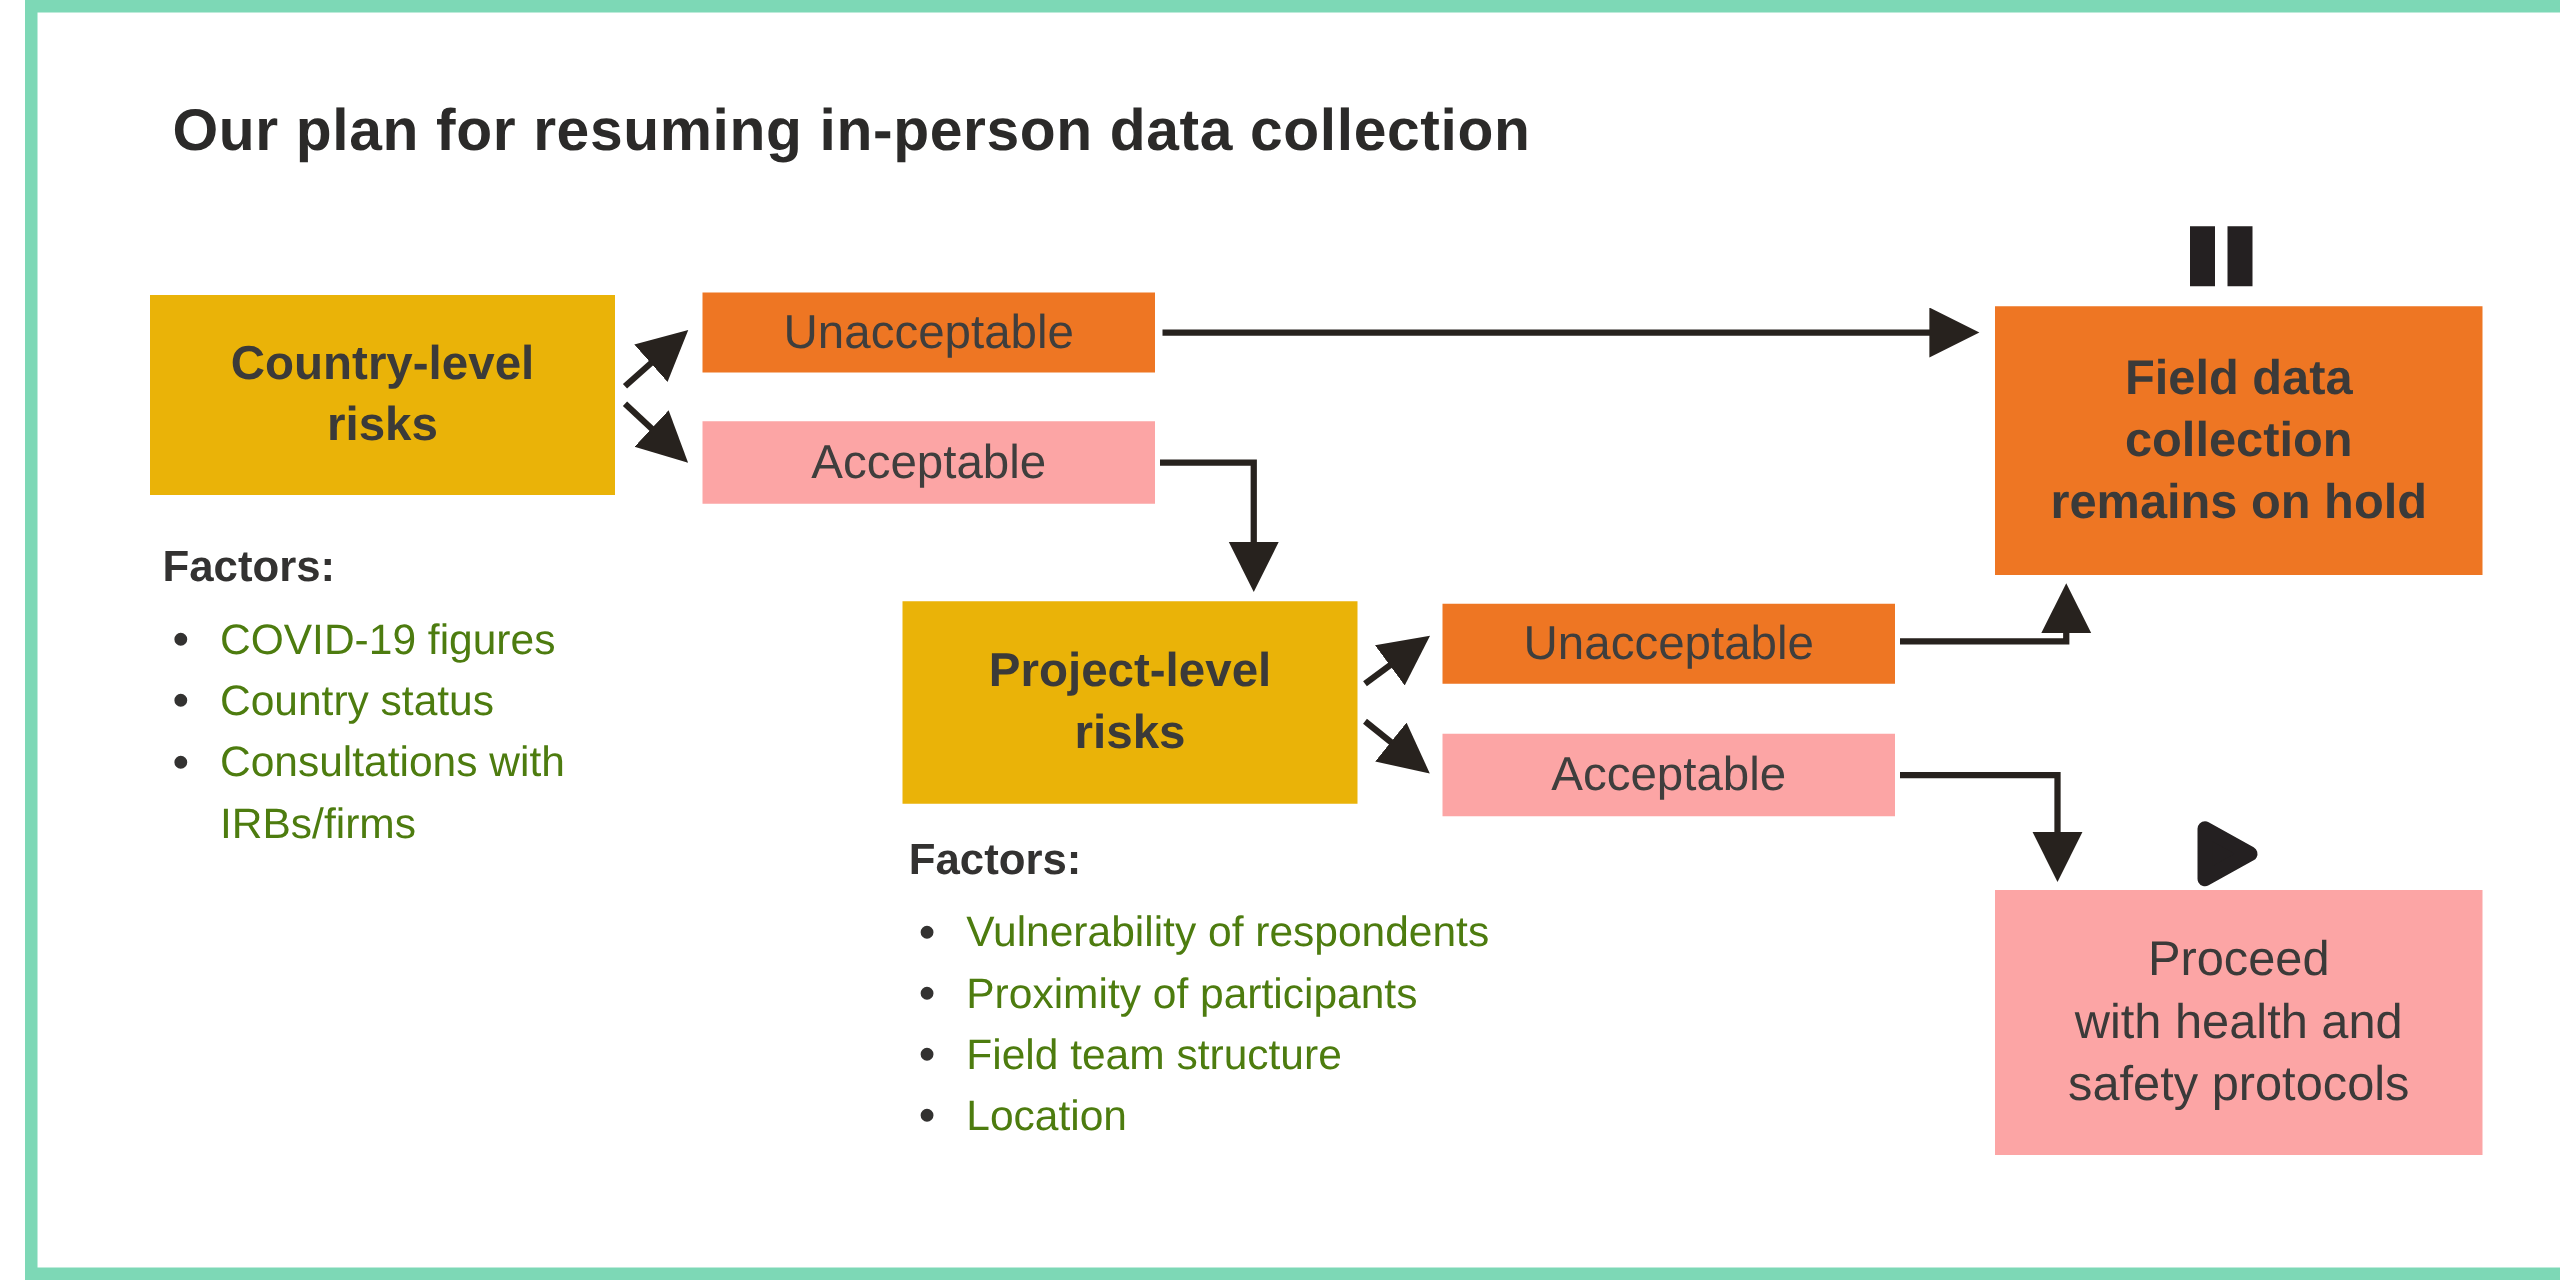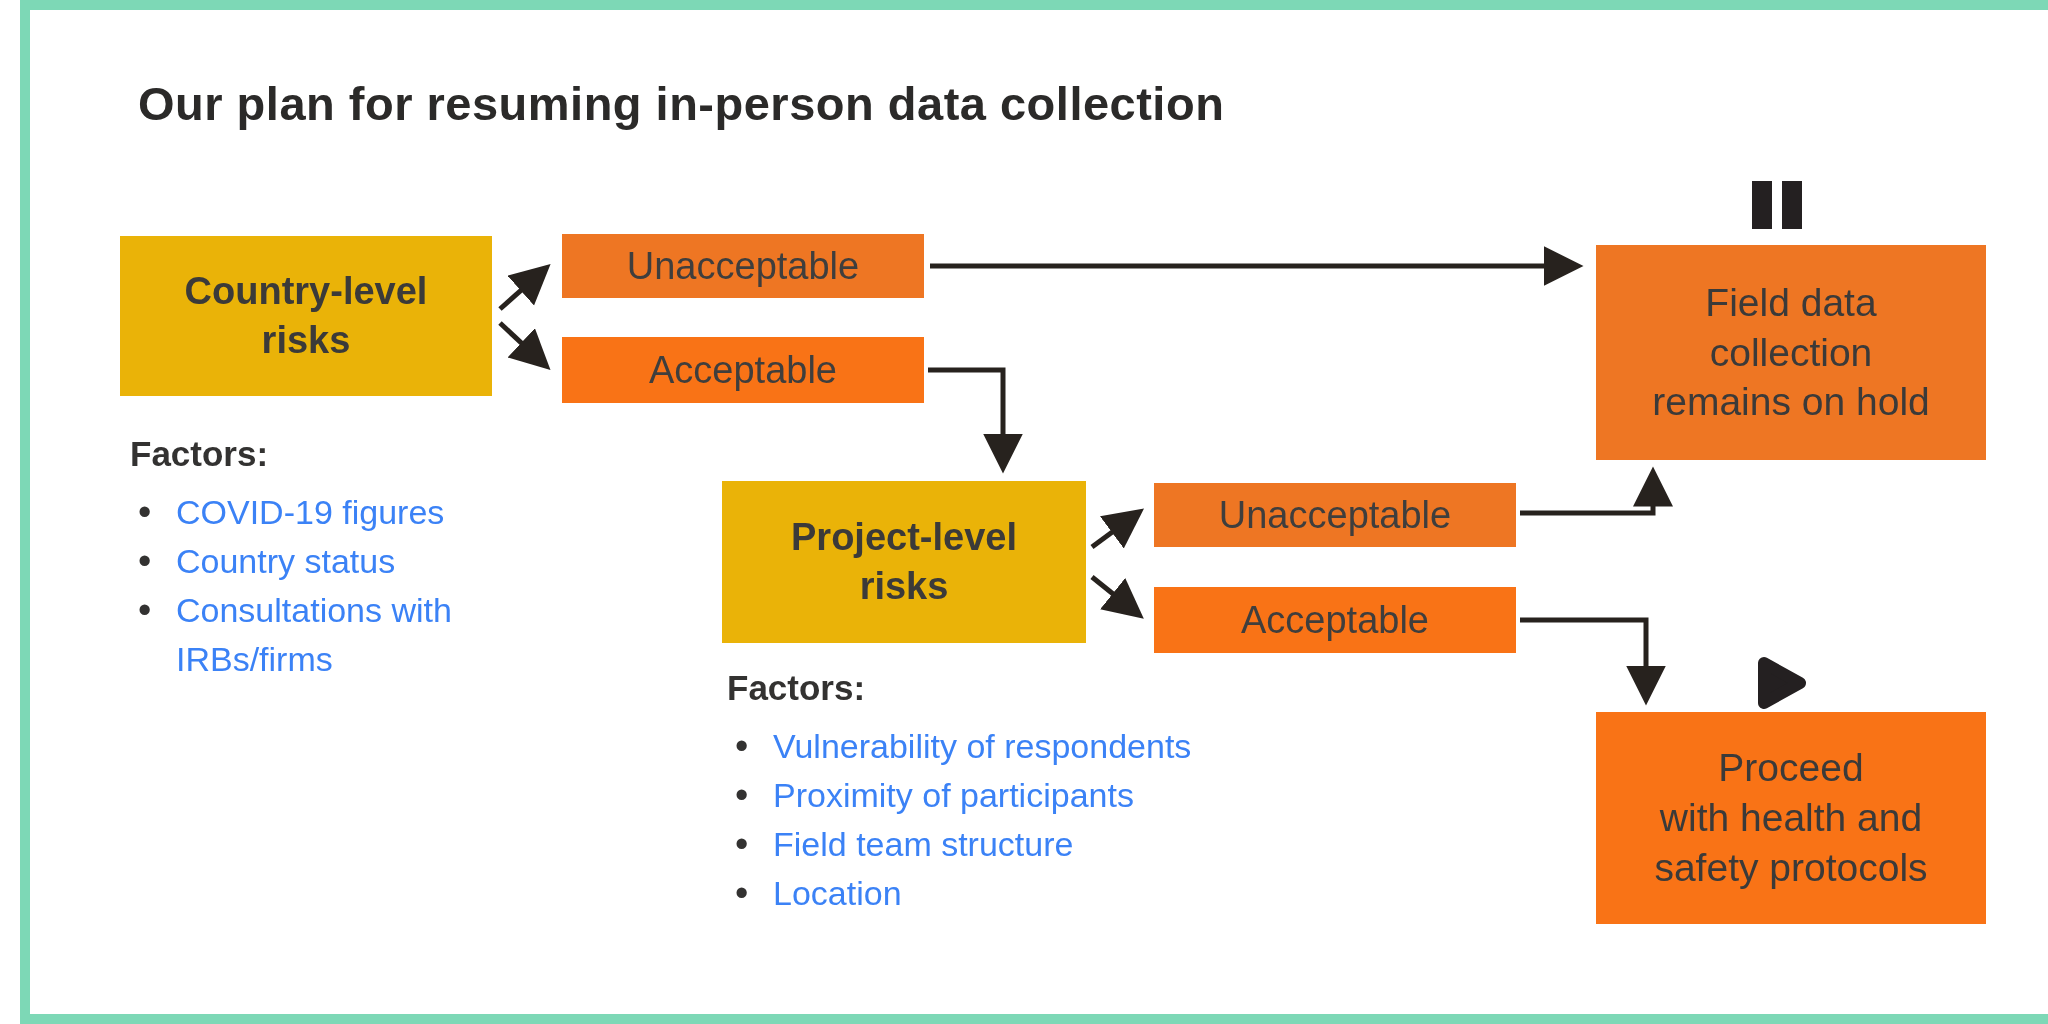--- a/index.html
+++ b/index.html
@@ -17,35 +17,35 @@
   .title{
     position:absolute;left:108px;top:66px;margin:0;
     font-size:47px;font-weight:800;letter-spacing:.5px;color:#2b2a29;
   }
   .node{
     position:absolute;display:flex;align-items:center;justify-content:center;
     text-align:center;white-space:pre-line;line-height:1.28;
   }
   .light{background:#eab308;font-weight:700;font-size:38px;}
   .orange{background:#ee7623;}
-  .mint{background:#f97316;}
+  .mint{background:#fca5a5;}
   .decision{font-size:38px;font-weight:400;color:#3f3e3d;}
   .country-node{left:90px;top:226px;width:372px;height:160px;}
   .unacc1{left:532px;top:224px;width:362px;height:64px;}
   .acc1{left:532px;top:327px;width:362px;height:66px;}
   .project-node{left:692px;top:471px;width:364px;height:162px;}
   .unacc2{left:1124px;top:473px;width:362px;height:64px;}
   .acc2{left:1124px;top:577px;width:362px;height:66px;}
-  .hold-node{left:1566px;top:235px;width:390px;height:215px;font-weight:400;font-size:39px;}
+  .hold-node{left:1566px;top:235px;width:390px;height:215px;font-weight:700;font-size:39px;}
   .proceed-node{left:1566px;top:702px;width:390px;height:212px;font-weight:400;font-size:39px;}
   .factors{position:absolute;}
   .factors .fh{font-size:35px;font-weight:700;color:#333231;}
   .factors ul{list-style:none;margin:14px 0 0 0;padding:0;}
   .factors li{
-    position:relative;padding-left:46px;font-size:34px;line-height:49px;color:#3b82f6;
+    position:relative;padding-left:46px;font-size:34px;line-height:49px;color:#4d7c0f;
   }
   .factors li::before{
     content:"\2022";position:absolute;left:8px;top:0;
     font-size:38px;color:#333231;
   }
   .factors1{left:100px;top:424px;width:470px;}
   .factors2{left:697px;top:658px;width:640px;}
   .arrows{position:absolute;left:0;top:0;width:2048px;height:1024px;pointer-events:none;}
   .pause{
     position:absolute;left:1722px;top:171px;width:50px;height:48px;

